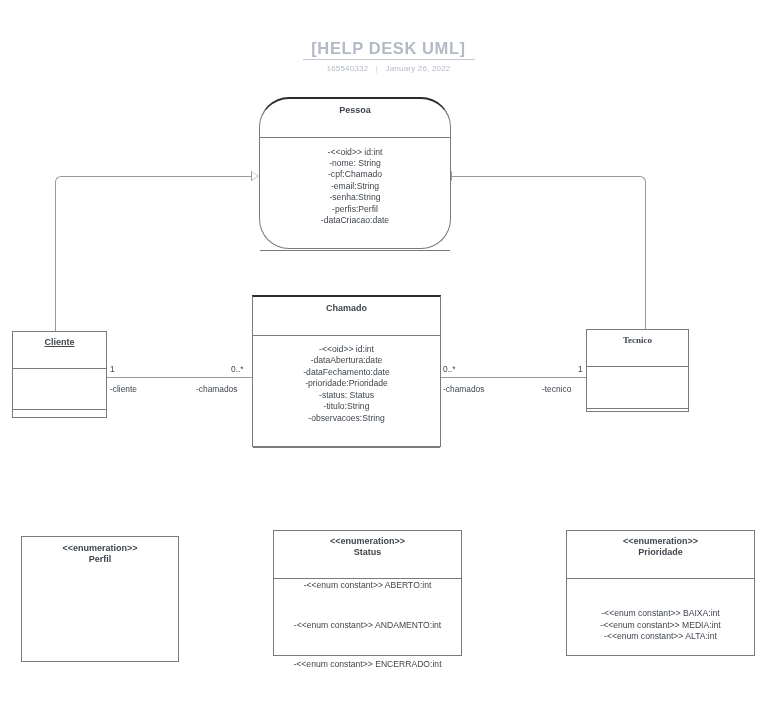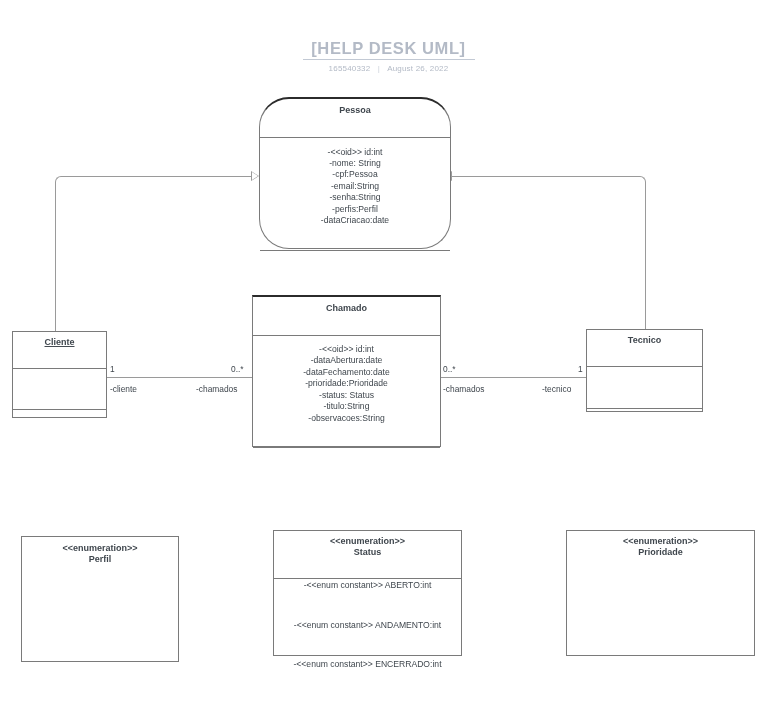--- a/index.html
+++ b/index.html
@@ -177,21 +177,21 @@
 </style>
 </head>
 <body>
 
 <div id="title-block">
   <div id="doc-title">[HELP DESK UML]</div>
   <div id="title-rule"></div>
   <div id="doc-meta">
     <span>165540332</span>
     <span class="sep">|</span>
-    <span>August 26, 2022</span>
+    <span>January 26, 2022</span>
   </div>
 </div>
 
 <div class="conn v" style="left:55px; top:182px; height:149px;"></div>
 <div class="corner tl" style="left:55px; top:176px; width:8px; height:8px;"></div>
 <div class="conn h" style="left:62px; top:176px; width:195px;"></div>
 <div class="gen-arrow right" style="left:251px; top:171px;">
   <div class="gen-arrow-inner right" style="left:-7px; top:-4px;"></div>
 </div>
 
@@ -204,21 +204,21 @@
 
 <div class="conn h" style="left:107px; top:377px; width:145px;"></div>
 
 <div class="conn h" style="left:441px; top:377px; width:145px;"></div>
 
 <div class="uml-class dark-top" style="left:259px; top:97px; width:192px; height:152px;border-radius:30px;">
   <div class="compartment title-bar" style="height:23px;">Pessoa</div>
   <div class="compartment attrs divider-top" style="height:98px;">
     <div class="attr-line">-&lt;&lt;oid&gt;&gt; id:int</div>
     <div class="attr-line">-nome: String</div>
-    <div class="attr-line">-cpf:Pessoa</div>
+    <div class="attr-line">-cpf:Chamado</div>
     <div class="attr-line">-email:String</div>
     <div class="attr-line">-senha:String</div>
     <div class="attr-line">-perfis:Perfil</div>
     <div class="attr-line">-dataCriacao:date</div>
   </div>
   <div class="compartment attrs divider-top" style="height:31px;"></div>
 </div>
 
 <div class="uml-class dark-top" style="left:252px; top:295px; width:189px; height:152px;">
   <div class="compartment title-bar" style="height:23px;">Chamado</div>
@@ -233,21 +233,21 @@
   </div>
   <div class="compartment attrs divider-top" style="height:30px;"></div>
 </div>
 
 <div class="uml-class" style="left:12px; top:331px; width:95px; height:87px;text-decoration:underline;">
   <div class="compartment title-bar" style="height:21px;">Cliente</div>
   <div class="compartment attrs divider-top" style="height:26px;"></div>
   <div class="compartment attrs divider-top" style="height:39px;"></div>
 </div>
 
-<div class="uml-class" style="left:586px; top:329px; width:117px; height:83px;">
+<div class="uml-class" style="left:586px; top:329px; width:103px; height:83px;font-family:Liberation Serif, serif;">
   <div class="compartment title-bar" style="height:21px;">Tecnico</div>
   <div class="compartment attrs divider-top" style="height:27px;"></div>
   <div class="compartment attrs divider-top" style="height:34px;"></div>
 </div>
 
 <div class="assoc-label" style="left:110px; top:364px;">1</div>
 <div class="assoc-label" style="left:110px; top:384px;">-cliente</div>
 <div class="assoc-label" style="left:231px; top:364px;">0..*</div>
 <div class="assoc-label" style="left:196px; top:384px;">-chamados</div>
 
@@ -273,13 +273,18 @@
     <div class="attr-line">-&lt;&lt;enum constant&gt;&gt; ANDAMENTO:int</div>
     <div class="attr-line">-&lt;&lt;enum constant&gt;&gt; ENCERRADO:int</div>
   </div>
 </div>
 
 <div class="uml-class" style="left:566px; top:530px; width:189px; height:126px;">
   <div class="compartment title-bar stereo" style="height:32px;">
     <span class="stereo-line">&lt;&lt;enumeration&gt;&gt;</span>
     <span class="stereo-line">Prioridade</span>
   </div>
+  <div class="compartment attrs divider-top" style="height:94px;">
+    <div class="attr-line">-&lt;&lt;enum constant&gt;&gt; BAIXA:int</div>
+    <div class="attr-line">-&lt;&lt;enum constant&gt;&gt; MEDIA:int</div>
+    <div class="attr-line">-&lt;&lt;enum constant&gt;&gt; ALTA:int</div>
+  </div>
 </div>
 
 </body></html>

